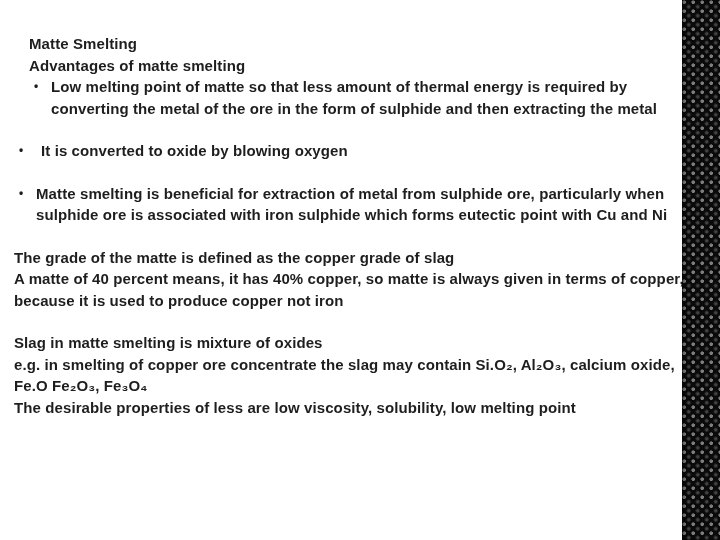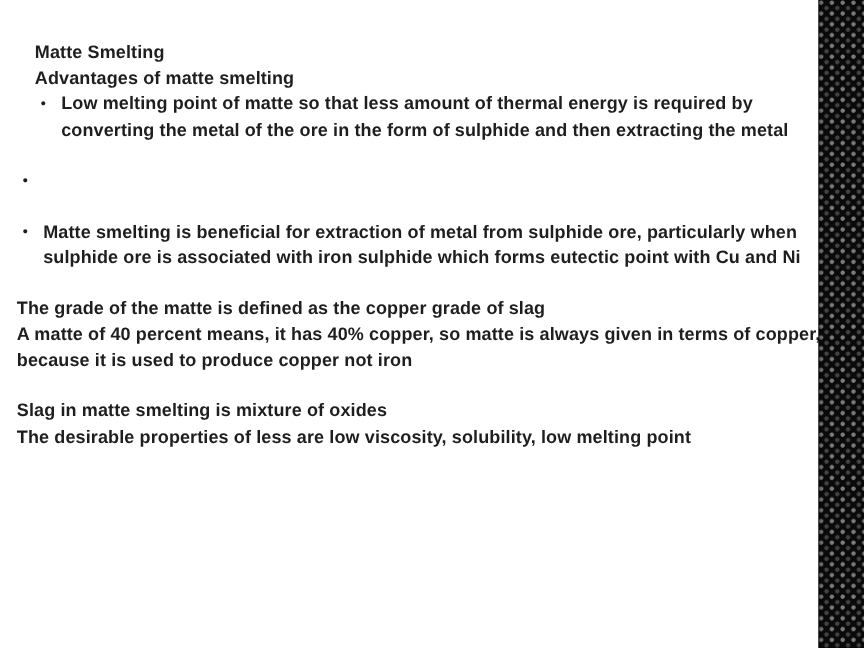--- a/index.html
+++ b/index.html
@@ -77,36 +77,38 @@
     <div class="bullet-row">
       <span class="bullet-marker">•</span>
       <span class="bullet-body">Low melting point of matte so that less amount of thermal energy is required by converting the metal of the ore in the form of sulphide and then extracting the metal</span>
     </div>
   </div>
 
   <div class="group" style="margin-top:21px;">
     <div class="bullet-row">
       <span class="bullet-marker">•</span>
       <span class="bullet-body">
+        <div class="indent-line">It is converted to oxide by blowing oxygen</div>
       </span>
     </div>
   </div>
 
   <div class="group">
     <div class="bullet-row">
       <span class="bullet-marker">•</span>
       <span class="bullet-body">Matte smelting is beneficial for extraction of metal from sulphide ore, particularly when sulphide ore is associated with iron sulphide which forms eutectic point with Cu and Ni</span>
     </div>
   </div>
 
   <div class="group">
     <div>The grade of the matte is defined as the copper grade of slag</div>
     <div>A matte of 40 percent means, it has 40% copper, so matte is always given in terms of copper, because it is used to produce copper not iron</div>
   </div>
 
   <div class="group">
     <div>Slag in matte smelting is mixture of oxides</div>
+    <div>e.g. in smelting of copper ore concentrate the slag may contain Si.O₂, Al₂O₃, calcium oxide, Fe.O Fe₂O₃, Fe₃O₄</div>
     <div>The desirable properties of less are low viscosity, solubility, low melting point</div>
   </div>
 
 </div>
 
 <div class="pattern-border"></div>
 
 </body></html>

